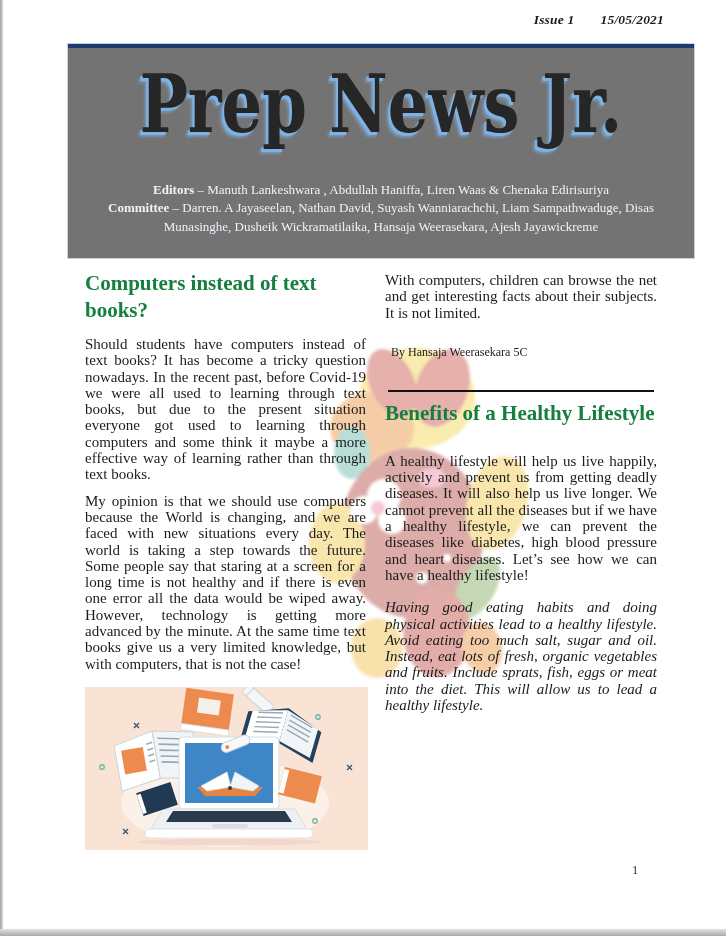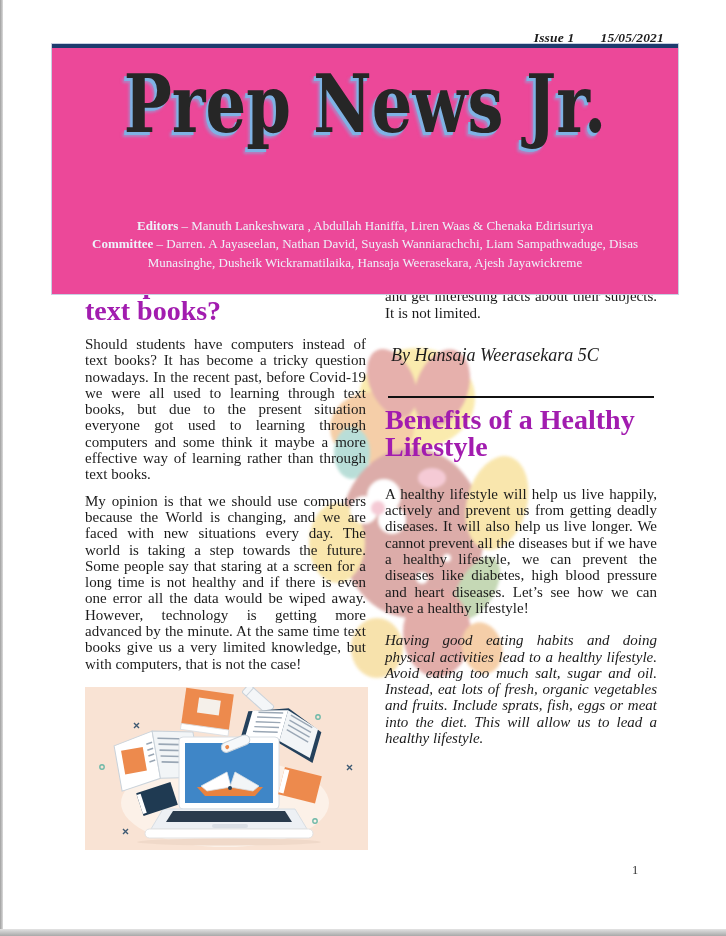--- a/index.html
+++ b/index.html
@@ -18,32 +18,32 @@
     z-index: 5;
   }
   .edge-bottom {
     position: absolute; left: 0; top: 929px; width: 726px; height: 7px;
     background: linear-gradient(to bottom, #e3e3e3, #a9a9a9);
     z-index: 5;
   }
 
   
   .masthead {
-    position: absolute; top: 30px; right: 62px;
+    position: absolute; top: 12px; right: 62px;
     font-weight: bold; font-style: italic;
     font-size: 13.5px; letter-spacing: 0.2px;
     z-index: 3;
   }
   .masthead .issue { margin-right: 26px; }
 
   
   .banner {
-    position: absolute; left: 52px; top: 44px;
-    width: 626px; height: 250px;
-    background: #ec4899;
+    position: absolute; left: 68px; top: 44px;
+    width: 626px; height: 214px;
+    background: #737373;
     border-top: 4px solid #1E3B6E;
     box-shadow: 0 0 0 1px #c7d0e2;
     box-sizing: border-box;
     z-index: 2;
   }
   .banner-title {
     margin-top: 16px;
     text-align: center;
     font-family: "DejaVu Serif", "Liberation Serif", serif;
     font-weight: bold;
@@ -75,35 +75,34 @@
     pointer-events: none;
   }
 
   
   .col { position: absolute; z-index: 1; }
   .col-left  { left: 85px;  top: 270px; width: 281px; }
   .col-right { left: 385px; top: 272px; width: 272px; }
 
   h2.article-title {
     margin: 0 0 12px 0;
-    font-size: 28px;
+    font-size: 21px;
     line-height: 27px;
     font-weight: bold;
-    color: #a21caf;
+    color: #15803d;
   }
   .col p.body {
     margin: 0 0 10px 0;
     font-size: 15px;
     line-height: 16.3px;
     text-align: justify;
   }
   .byline {
     margin-top: 24px;
-    font-style: italic;
-    font-size: 18px;
+    font-size: 12px;
     padding-left: 6px;
   }
   .divider {
     margin-top: 30px;
     border: none;
     border-top: 2.5px solid #111;
     width: 266px;
   }
   .h2-right { margin-top: 20px; margin-bottom: 0; }
   .p-after-h2 { margin-top: 26px !important; }

